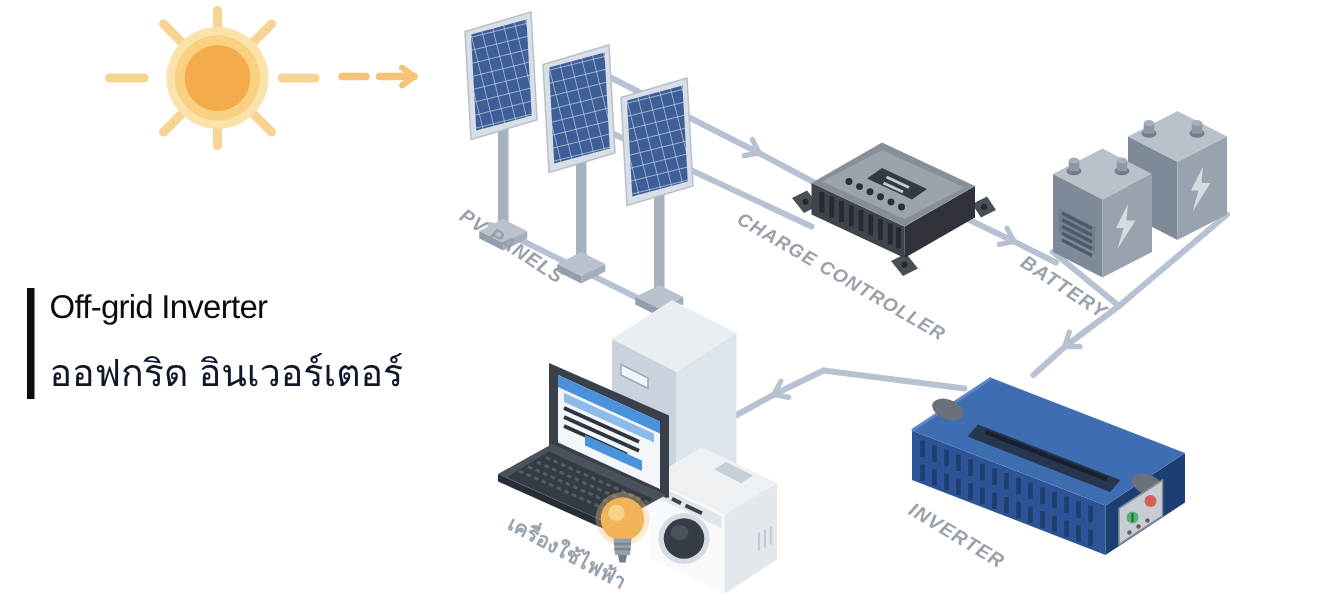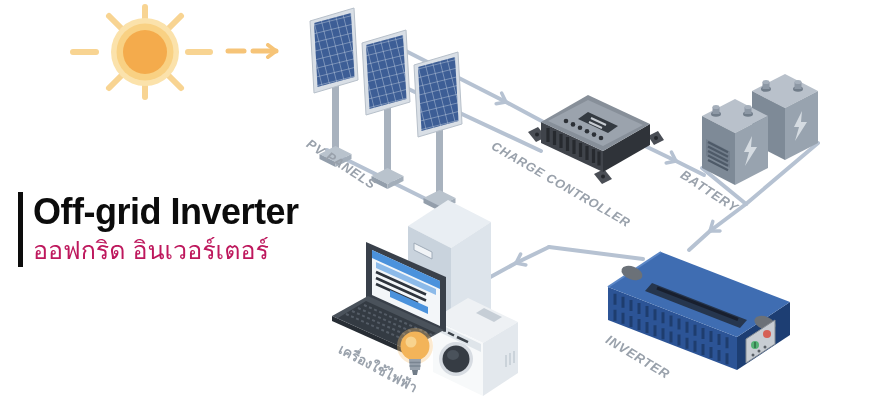--- a/index.html
+++ b/index.html
@@ -5,23 +5,23 @@
   html,body{margin:0;padding:0;background:#ffffff;}
   .stage{position:relative;width:885px;height:400px;overflow:hidden;background:#fff;
          font-family:"Liberation Sans","DejaVu Sans",sans-serif;}
   .stage svg{position:absolute;left:0;top:0;}
   .iso-label{position:absolute;font-weight:bold;font-style:italic;color:#99a1ab;
              font-size:13px;letter-spacing:0.8px;white-space:nowrap;
              transform-origin:left top;}
   .iso-label.thai{font-style:normal;letter-spacing:0.2px;color:#9aa2ac;font-size:13.5px;}
   .title-block{position:absolute;left:18px;top:192px;border-left:5px solid #0c0c0c;
                padding:1px 0 2px 10px;}
-  .title-main{font-size:36px;font-weight:700;color:#0c0c0c;line-height:1.05;
+  .title-main{font-size:22px;font-weight:400;color:#0c0c0c;line-height:1.05;
               letter-spacing:-0.5px;}
-  .title-sub{font-size:25px;font-weight:400;color:#be185d;line-height:1.15;margin-top:5px;}
+  .title-sub{font-size:25px;font-weight:400;color:#0f172a;line-height:1.15;margin-top:19px;}
 </style>
 </head>
 <body>
 
 <div class="stage">
 
 <svg width="885" height="400" viewBox="0 0 885 400">
   <defs>
     <marker id="chevGray" markerUnits="userSpaceOnUse" markerWidth="18" markerHeight="18" refX="11" refY="8" orient="auto">
       <path d="M3,2 L11,8 L3,14" fill="none" stroke="#b6c2d2" stroke-width="3.5" stroke-linecap="round" stroke-linejoin="round"></path>

